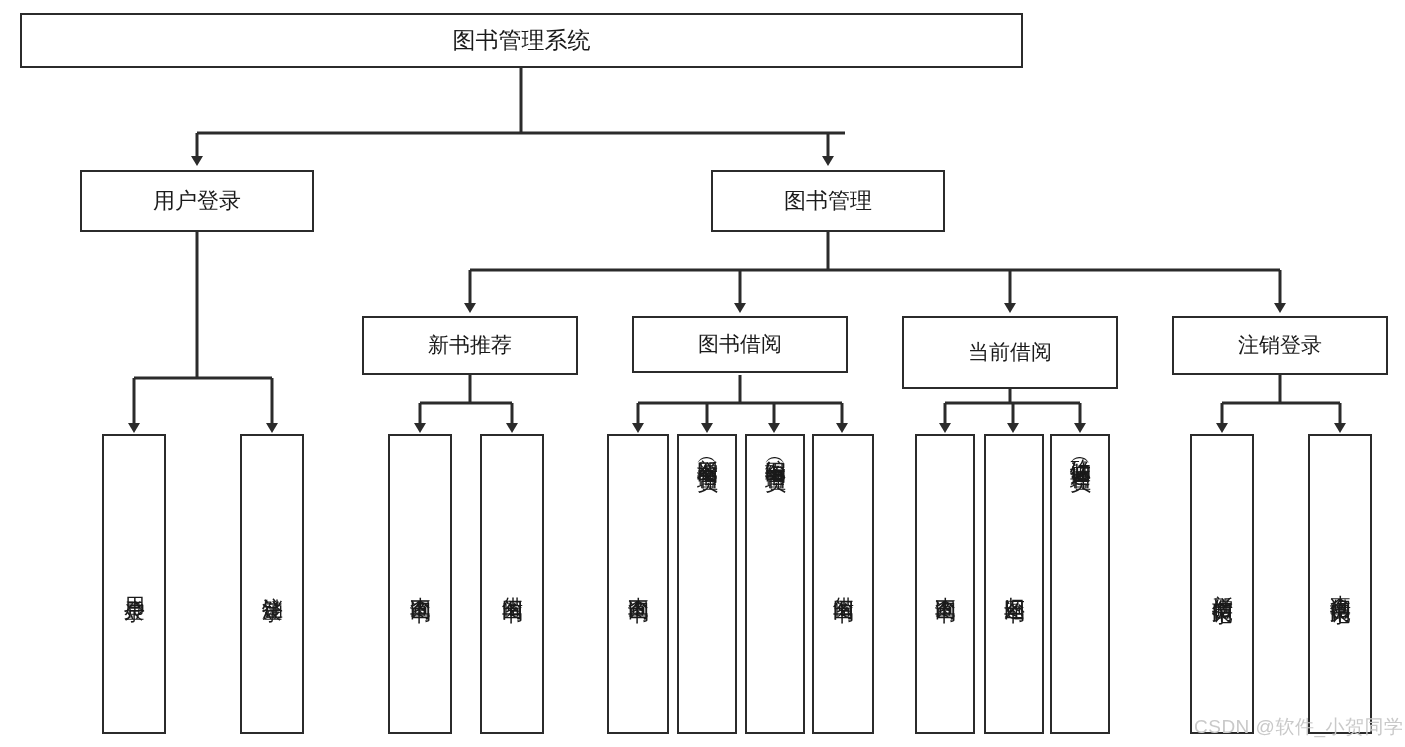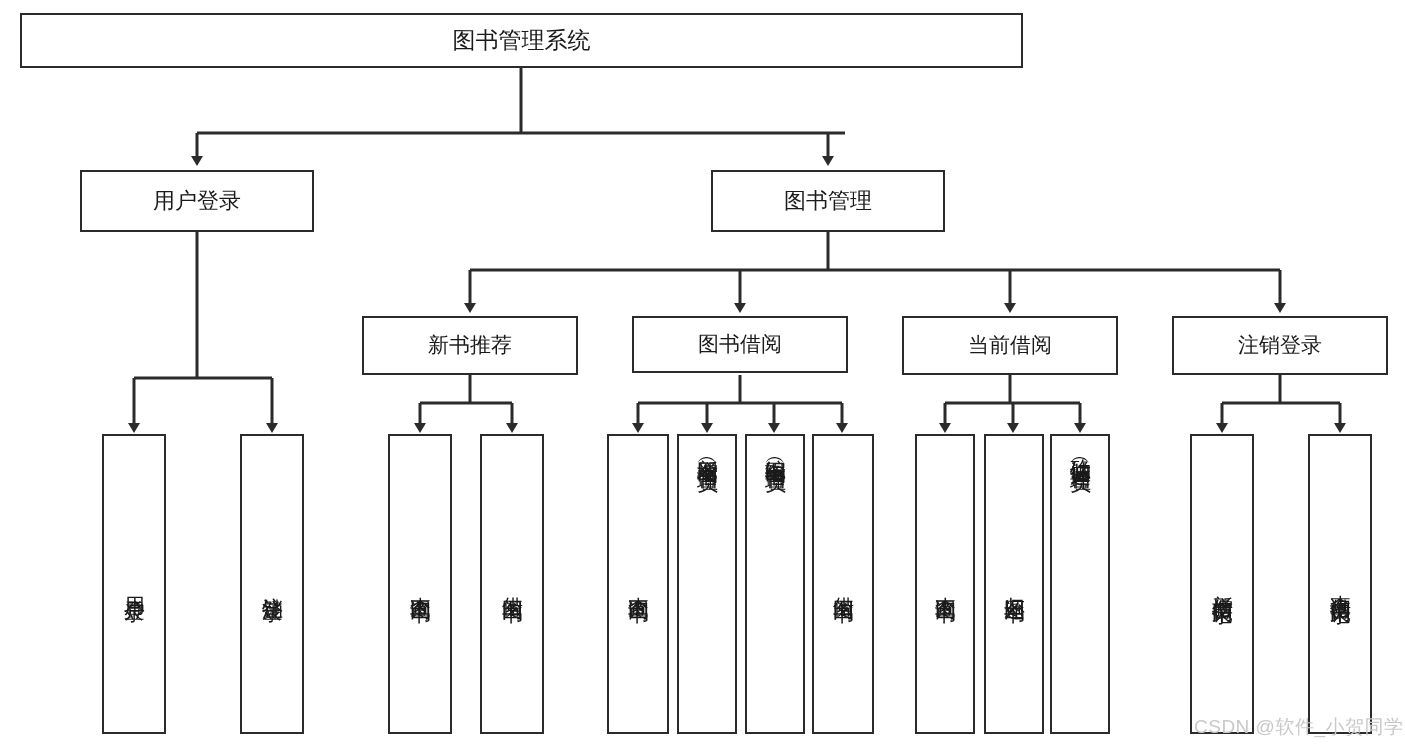--- a/index.html
+++ b/index.html
@@ -123,21 +123,21 @@
     </g>
   </svg>
 
   <div class="node root" style="left:20px; top:13px; width:1003px; height:55px;">图书管理系统</div>
 
   <div class="node level2" style="left:80px; top:170px; width:234px; height:62px;">用户登录</div>
   <div class="node level2" style="left:711px; top:170px; width:234px; height:62px;">图书管理</div>
 
   <div class="node level3" style="left:362px; top:316px; width:216px; height:59px;">新书推荐</div>
   <div class="node level3" style="left:632px; top:316px; width:216px; height:57px;">图书借阅</div>
-  <div class="node level3" style="left:902px; top:316px; width:216px; height:59px;">当前借阅</div>
+  <div class="node level3" style="left:902px; top:316px; width:216px; height:73px;">当前借阅</div>
   <div class="node level3" style="left:1172px; top:316px; width:216px; height:59px;">注销登录</div>
 
   <div class="node leaf" style="left:102px; top:434px; width:64px; height:300px;">用户登录</div>
   <div class="node leaf" style="left:240px; top:434px; width:64px; height:300px;">注销登录</div>
 
   <div class="node leaf" style="left:388px; top:434px; width:64px; height:300px;">查询图书</div>
   <div class="node leaf" style="left:480px; top:434px; width:64px; height:300px;">借阅图书</div>
 
   <div class="node leaf" style="left:607px; top:434px; width:62px; height:300px;">查询图书</div>
   <div class="node leaf top-aligned" style="left:677px; top:434px; width:60px; height:300px;">新增图书（管理员）</div>

